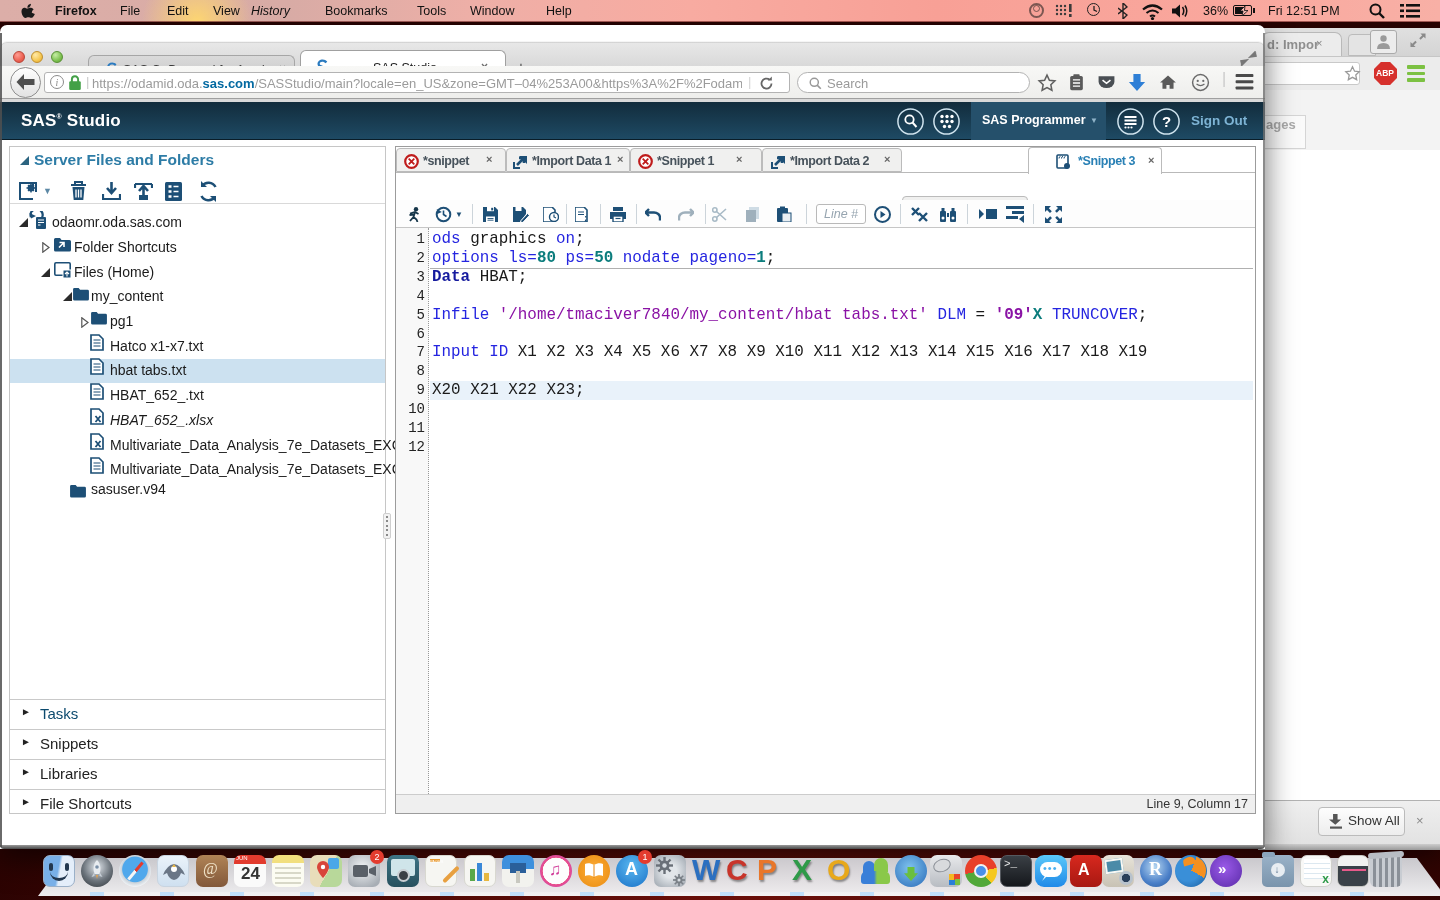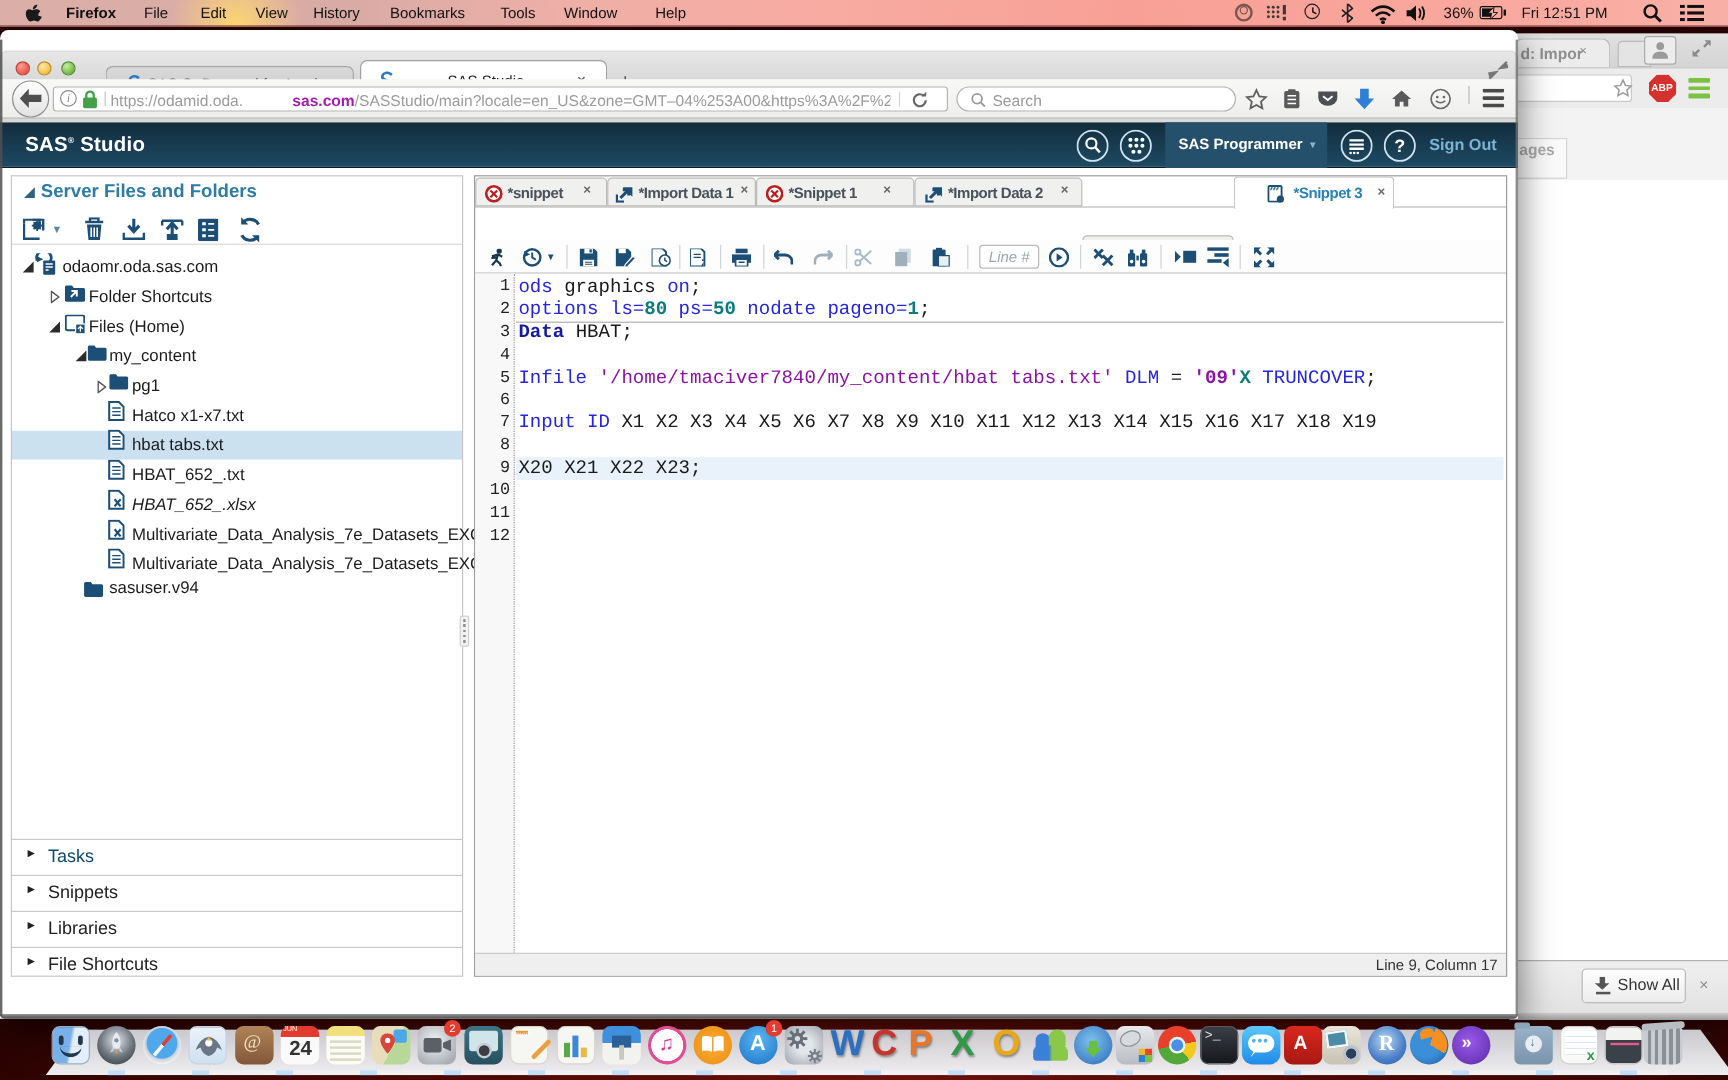--- a/index.html
+++ b/index.html
@@ -47,21 +47,21 @@
 <div id="wall" class="abs"></div>
 
 <div id="menubar" class="abs">
   <svg class="mi" style="left:21px;top:3px;" width="14" height="17" viewBox="0 0 14 17">
       <path d="M11.5 9.2c0-2.6 2.1-3.8 2.2-3.9-1.2-1.8-3.1-2-3.7-2-1.6-.2-3.1.9-3.9.9-.8 0-2-.9-3.4-.9C1.1 3.3-.6 4.7-.6 7.4c0 1.6.3 3.3 1.4 5.1.8 1.3 1.9 2.8 3.3 2.7 1.3-.1 1.8-.9 3.4-.9 1.6 0 2 .9 3.4.8 1.4 0 2.3-1.3 3.2-2.6.7-1 1-1.9 1-2zM9.4 1.8c.7-.9 1.2-2.1 1.1-3.3-1 .1-2.3.7-3 1.6-.7.8-1.3 2-1.1 3.2 1.1.1 2.3-.6 3-1.5z" fill="#1a1a1a" transform="translate(1,2) scale(0.85)"></path>
     </svg>
   <span class="mi" style="left:55px;font-weight:bold;">Firefox</span>
   <span class="mi" style="left:120px;">File</span>
   <span class="mi" style="left:167px;">Edit</span>
   <span class="mi" style="left:213px;">View</span>
-  <span class="mi" style="left:261px;">History</span>
+  <span class="mi" style="left:251px;font-style:italic;">History</span>
   <span class="mi" style="left:325px;">Bookmarks</span>
   <span class="mi" style="left:417px;">Tools</span>
   <span class="mi" style="left:470px;">Window</span>
   <span class="mi" style="left:546px;">Help</span>
 
   <span class="mi" style="left:1029px;top:3px;width:15px;height:15px;border:2px solid #5d4340;border-radius:50%;opacity:.8;"></span>
   <span class="mi" style="left:1033px;top:5px;width:7px;height:7px;border:1.8px solid #5d4340;border-radius:50%;opacity:.8;"></span>
   <svg class="mi" style="left:1055px;top:4px;" width="19" height="15" viewBox="0 0 19 15">
       <g fill="#3a3a3a">
         <circle cx="2" cy="2" r="1.2"></circle>
@@ -204,21 +204,21 @@
         <path d="M8 0 L0.5 8 8 16 v-5 h10.5 v-6 H8z" fill="#4f4f4f"></path>
       </svg>
 
     <div class="abs" style="left:44px;top:5.5px;width:746px;height:21px;background:#fff;border:1px solid #b3b3b3;border-radius:3px;">
       <span class="abs" style="left:5px;top:2px;width:14px;height:14px;border:1.3px solid #8b8b8b;border-radius:50%;color:#8b8b8b;font-size:10px;text-align:center;line-height:14px;font-family:'Liberation Serif',serif;font-style:italic;">i</span>
       <svg class="abs" style="left:23px;top:2.5px;" width="14" height="16" viewBox="0 0 15 18">
           <rect x="1" y="7" width="13" height="10" rx="1.5" fill="#43a047"></rect>
           <path d="M4 8 V5 a3.5 3.5 0 0 1 7 0 V8" stroke="#43a047" stroke-width="2.2" fill="none"></path>
         </svg>
       <span class="abs" style="left:41px;top:1px;color:#c9c9c9;font-size:13px;">|</span>
-      <span class="abs" style="left:47px;top:3px;font-size:13px;color:#9b9b9b;white-space:nowrap;max-width:650px;overflow:hidden;display:inline-block;">https://odamid.oda.<b style="color:#a21caf;margin-left:41px;">sas.com</b>/SASStudio/main?locale=en_US&amp;zone=GMT–04%253A00&amp;https%3A%2F%2Fodam</span>
+      <span class="abs" style="left:47px;top:3px;font-size:13px;color:#9b9b9b;white-space:nowrap;max-width:650px;overflow:hidden;display:inline-block;">https://odamid.oda.<b style="color:#0369a1;">sas.com</b>/SASStudio/main?locale=en_US&amp;zone=GMT–04%253A00&amp;https%3A%2F%2Fodam</span>
       <span class="abs" style="left:703px;top:1px;color:#d5d5d5;font-size:13px;">|</span>
       <svg class="abs" style="left:714px;top:3px;" width="15" height="15" viewBox="0 0 15 15">
           <path d="M12.5 7.5 a5 5 0 1 1 -1.8-3.8" fill="none" stroke="#666" stroke-width="1.8"></path>
           <path d="M12.8 0.5 v4 h-4z" fill="#666"></path>
         </svg>
     </div>
 
     <div class="abs" style="left:797px;top:5.5px;width:233px;height:21px;background:#fff;border:1px solid #b3b3b3;border-radius:12px;">
       <svg class="abs" style="left:11px;top:4px;" width="13" height="13" viewBox="0 0 16 16">
           <circle cx="6.5" cy="6.5" r="5" fill="none" stroke="#999" stroke-width="1.8"></circle>

